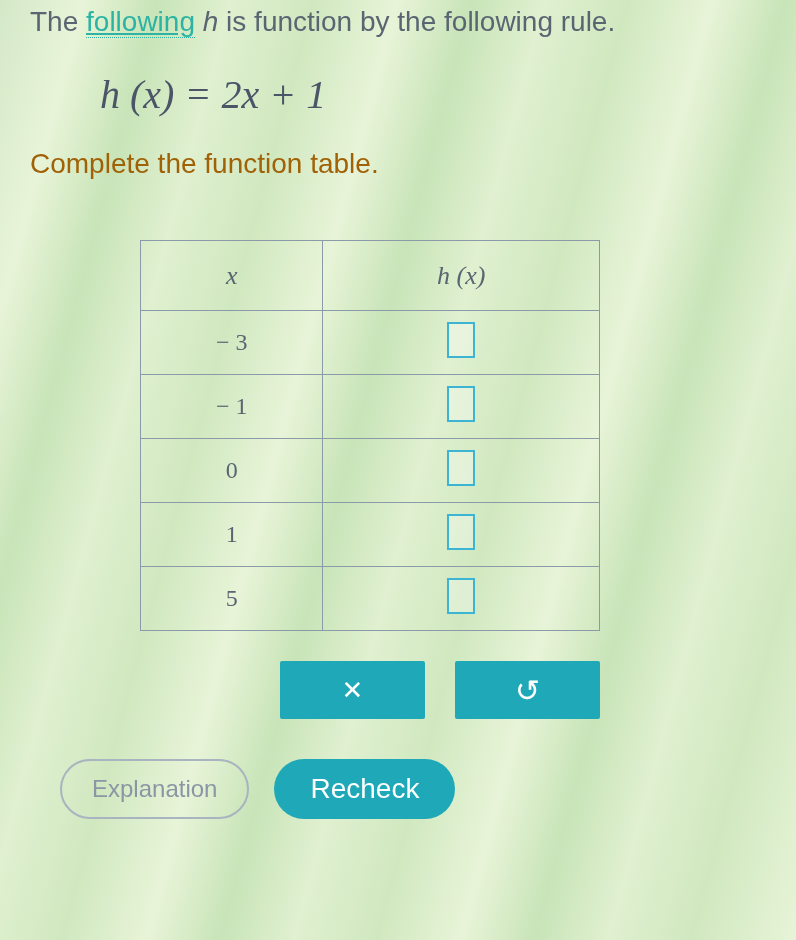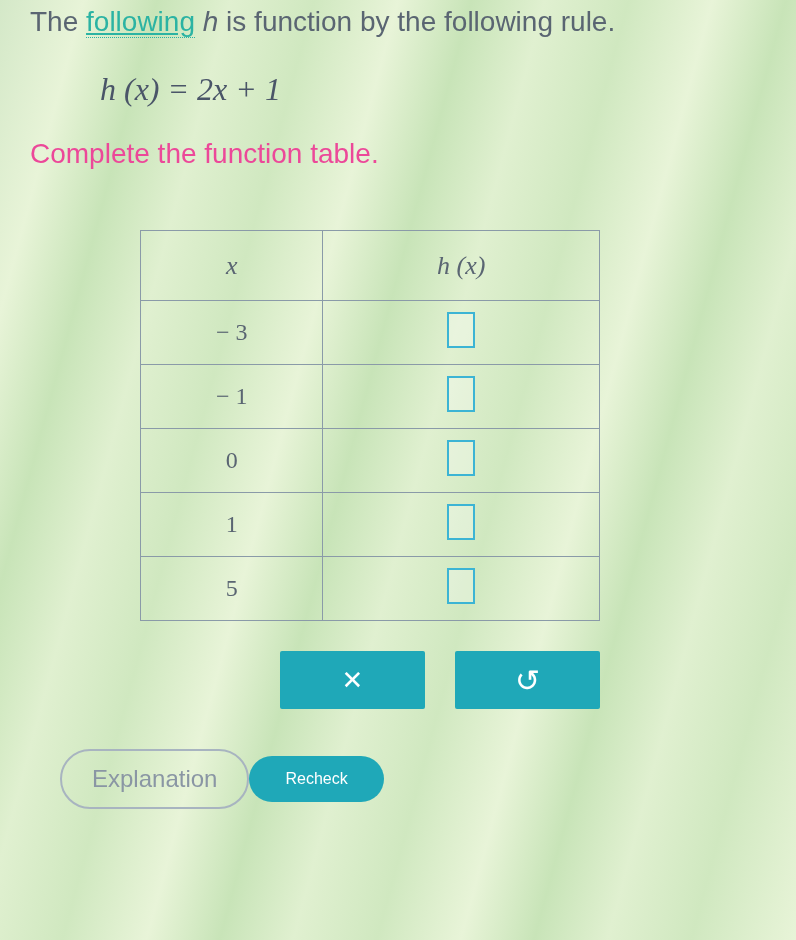--- a/index.html
+++ b/index.html
@@ -29,29 +29,29 @@
     }
     .function-link {
       color: #2bb3a3;
       text-decoration: underline;
       border-bottom: 1px dotted #2bb3a3;
     }
     .italic-var {
       font-style: italic;
     }
     .equation {
-      font-size: 32px;
+      font-size: 40px;
       font-style: italic;
       color: #4a5568;
       margin: 30px 0 30px 70px;
       font-family: 'Times New Roman', serif;
     }
     .instruction {
       font-size: 28px;
-      color: #ec4899;
+      color: #a16207;
       margin-bottom: 60px;
     }
     .table-container {
       margin-left: 110px;
       width: 460px;
     }
     table {
       border-collapse: collapse;
       width: 100%;
     }
@@ -93,40 +93,41 @@
       color: white;
       font-size: 28px;
       display: flex;
       align-items: center;
       justify-content: center;
       cursor: pointer;
       border-radius: 2px;
     }
     .bottom-row {
       display: flex;
+      gap: 25px;
       margin-top: 40px;
       margin-left: 30px;
-      align-items: center;
+      align-items: flex-end;
     }
     .explanation-button {
       padding: 14px 30px;
       border: 2px solid #a8b4c0;
       border-radius: 30px;
       background: transparent;
       color: #8a96a4;
       font-size: 24px;
       cursor: pointer;
     }
     .recheck-button {
       padding: 14px 36px;
       border: none;
       border-radius: 30px;
       background: #1fa8b8;
       color: white;
-      font-size: 16px;
+      font-size: 28px;
       cursor: pointer;
     }
     .x-icon {
       font-size: 26px;
       font-weight: normal;
     }
     .reset-icon {
       font-size: 30px;
     }
   </style>

